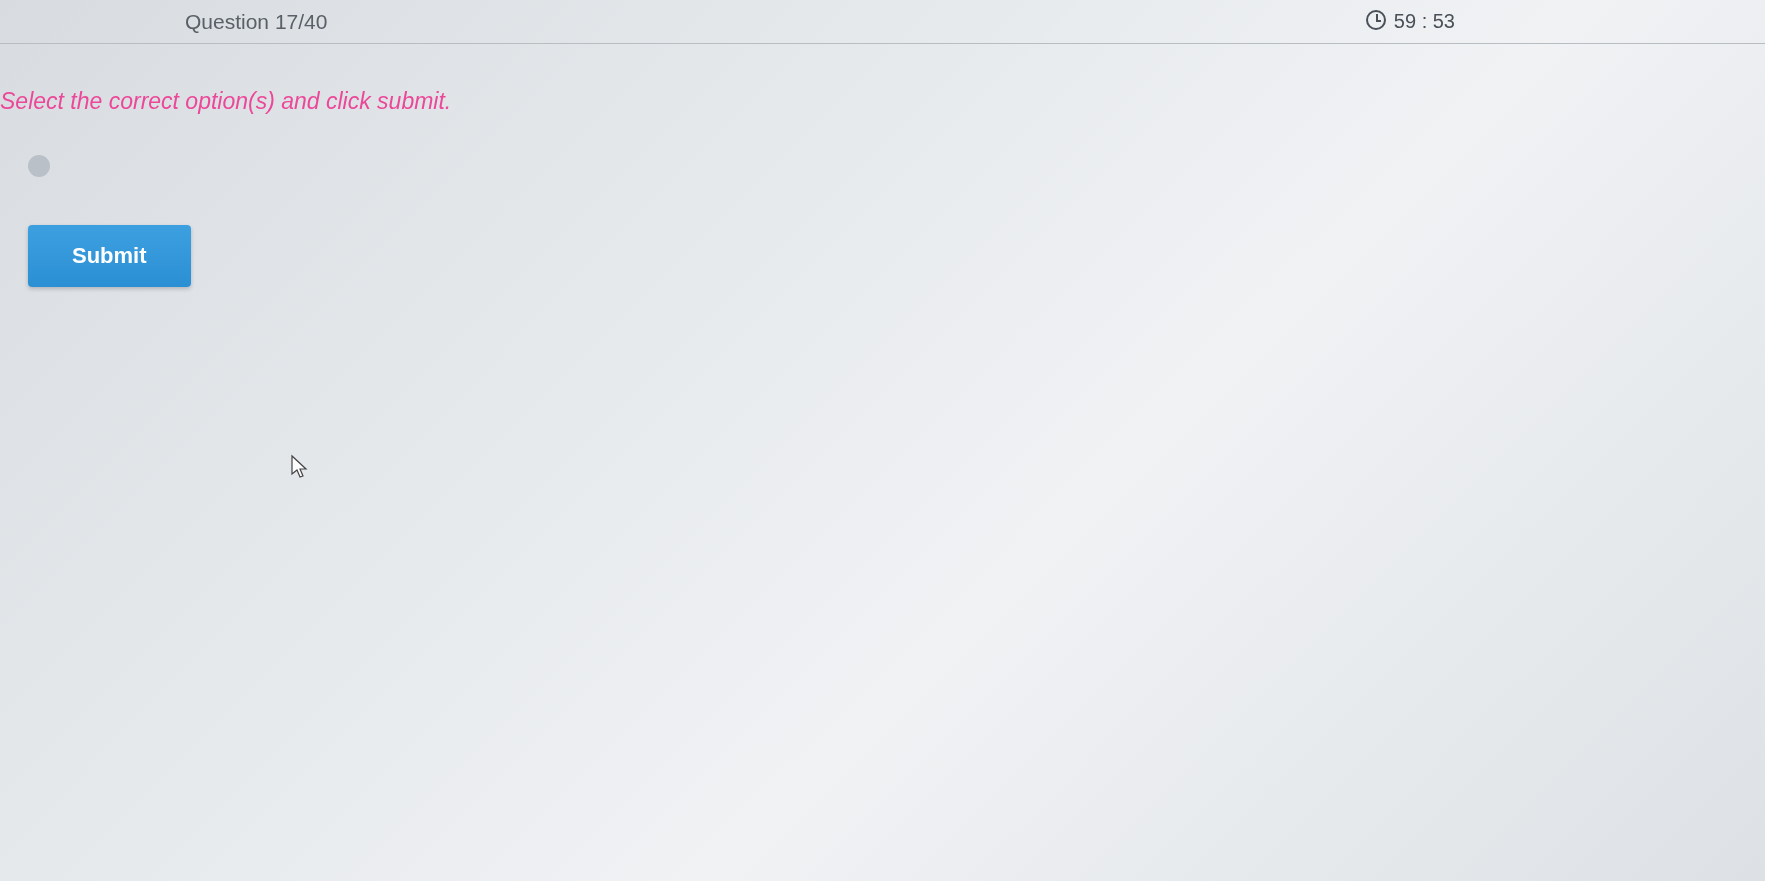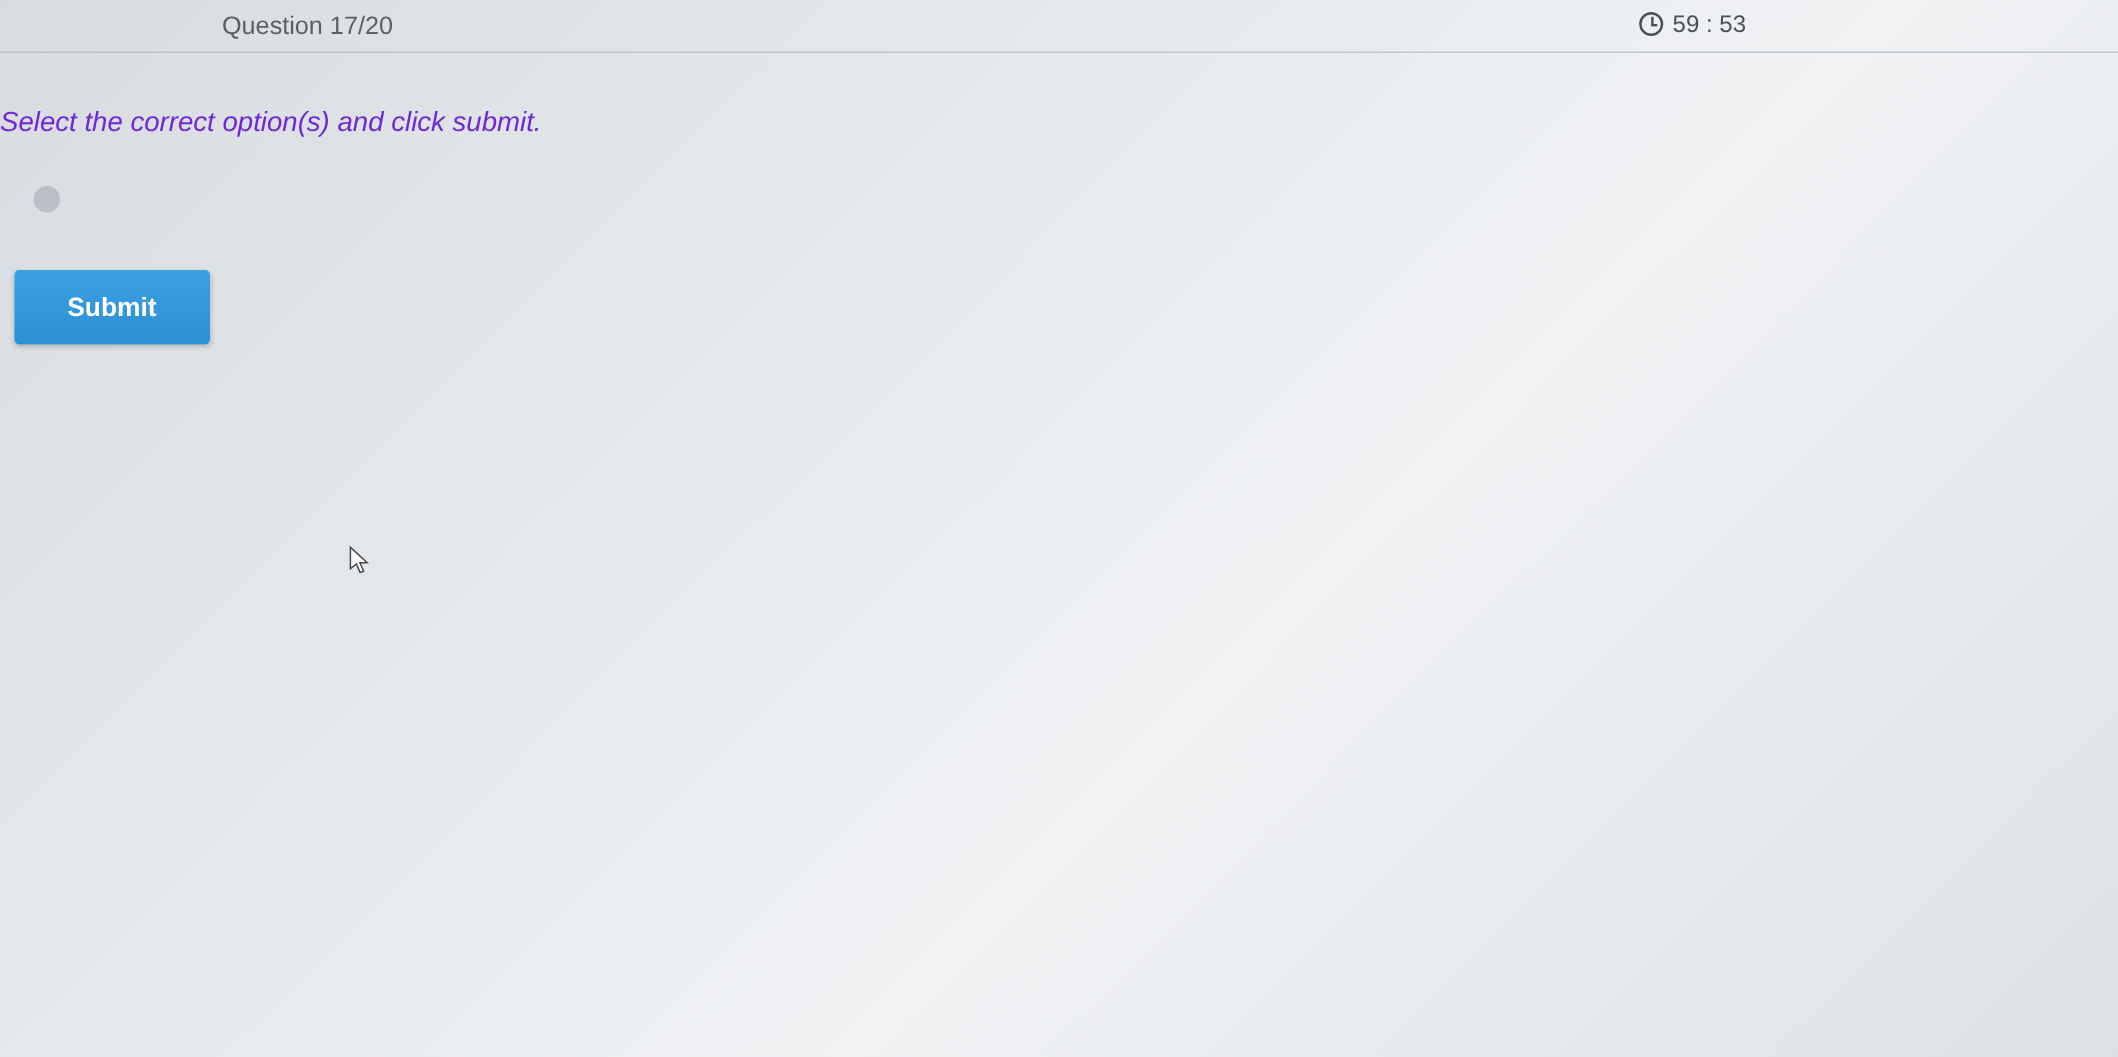--- a/index.html
+++ b/index.html
@@ -72,21 +72,21 @@
       font-size: 26px;
       font-weight: 600;
       color: #353a40;
       line-height: 1.55;
       padding: 0 20px 0 0;
       max-width: 1520px;
     }
     .instruction {
       font-size: 23px;
       font-style: italic;
-      color: #6d28d9;
+      color: #ec4899;
       margin-top: 6px;
       font-weight: 400;
     }
     .options {
       margin-top: 40px;
       padding-left: 28px;
     }
     .option-row {
       display: flex;
       align-items: center;
@@ -101,21 +101,21 @@
       background: #b9c0c7;
       flex-shrink: 0;
     }
     .option-label {
       font-size: 24px;
       color: #3a3f45;
       font-weight: 400;
     }
     .submit-wrap {
       margin-top: 48px;
-      padding-left: 12px;
+      padding-left: 28px;
     }
     .submit-btn {
       background: linear-gradient(180deg, #3ca0e0 0%, #2b8fd4 100%);
       color: #ffffff;
       font-size: 22px;
       font-weight: 600;
       border: none;
       padding: 18px 44px;
       border-radius: 4px;
       cursor: pointer;
@@ -125,21 +125,21 @@
       position: absolute;
       top: 454px;
       left: 290px;
       pointer-events: none;
     }
   </style>
 </head>
 <body>
 
 <div class="header">
-  <div class="question-counter">Question 17/20</div>
+  <div class="question-counter">Question 17/40</div>
   <div class="timer-block">
     <span class="clock-icon"></span>
     <span>59 : 53</span>
   </div>
 </div>
 
 <div class="content">
   <div class="instruction">Select the correct option(s) and click submit.</div>
 
   <div class="options">

